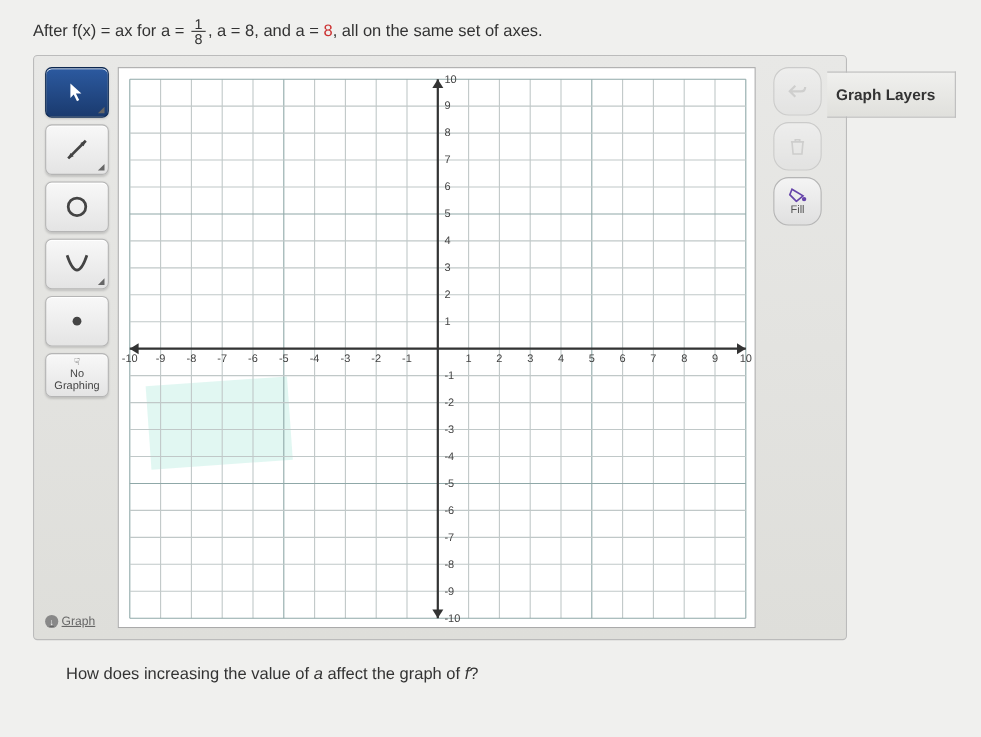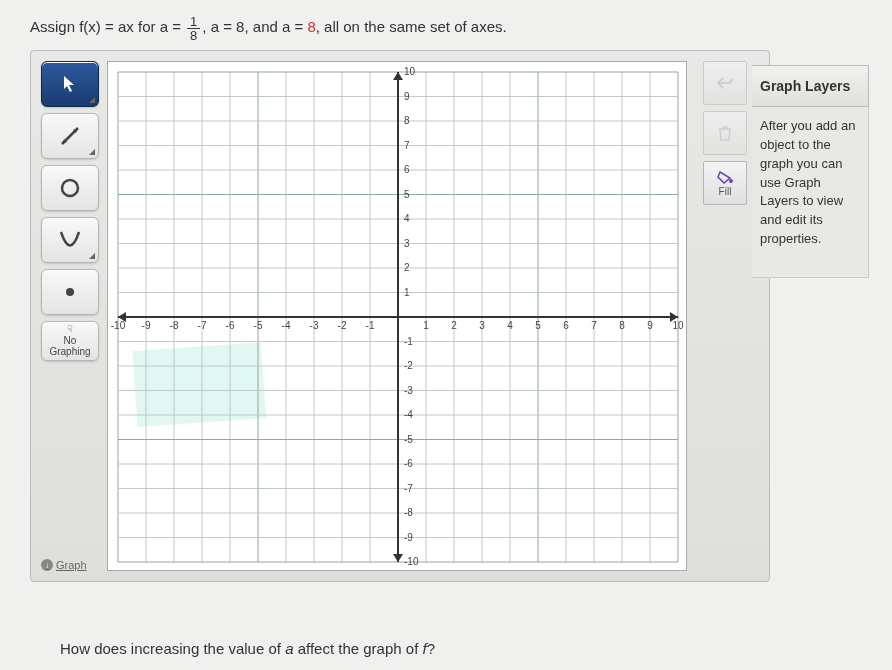--- a/index.html
+++ b/index.html
@@ -95,21 +95,21 @@
       display: flex;
       flex-direction: column;
       align-items: center;
       margin-left: 8px;
       gap: 6px;
     }
     .rtool {
       width: 44px; height: 44px;
       background: linear-gradient(#f4f4f4, #e0e0e0);
       border: 1px solid #b5b5b5;
-      border-radius: 2px;
+      border-radius: 14px;
       display: flex;
       align-items: center;
       justify-content: center;
       font-size: 10px;
       color: #888;
       flex-direction: column;
       cursor: pointer;
     }
     .rtool.disabled { opacity: 0.55; cursor: default; }
     .rtool .lbl { font-size: 10px; color: #555; margin-top: 2px; }
@@ -163,29 +163,28 @@
       border-top: none;
       padding: 10px 8px 28px 8px;
       font-size: 13px;
       color: #333;
       line-height: 1.45;
     }
     .question {
       padding: 22px 30px 0 60px;
       font-size: 15px;
       color: #333;
-      margin-top: 36px;
     }
     .question .fn { font-style: italic; }
   </style>
 </head>
 <body>
 
 <div class="instruction">
-  <span>Assign </span><span class="fn">f(x) = ax</span><span> for </span><span class="fn">a = </span><span class="frac"><span class="num">1</span><span class="den">8</span></span><span>, </span><span class="fn">a = 8</span><span>, and </span><span class="fn">a = </span><span class="fn red">8</span><span>, all on the same set of axes.</span>
+  <span>After </span><span class="fn">f(x) = ax</span><span> for </span><span class="fn">a = </span><span class="frac"><span class="num">1</span><span class="den">8</span></span><span>, </span><span class="fn">a = 8</span><span>, and </span><span class="fn">a = </span><span class="fn red">8</span><span>, all on the same set of axes.</span>
 </div>
 
 <div class="panel">
   <div class="main-row">
     <div class="toolbox">
       <div class="tool active">
         <svg width="16" height="18" viewBox="0 0 16 18">
             <path fill="#fff" d="M2 1 L2 14 L5 11 L8 17 L10 16 L7 10 L12 10 Z"></path>
           </svg>
         <div class="corner"></div>
@@ -339,18 +338,17 @@
           </svg>
         <span class="lbl">Fill</span>
       </div>
     </div>
   </div>
 
 </div>
 
 <div class="sidebar">
   <div class="side-head">Graph Layers</div>
-  <div class="side-body">After you add an object to the graph you can use Graph Layers to view and edit its properties.</div>
 </div>
 
 <div class="question">
   <span>How does increasing the value of </span><span class="fn">a</span><span> affect the graph of </span><span class="fn">f</span><span>?</span>
 </div>
 
 </body></html>

